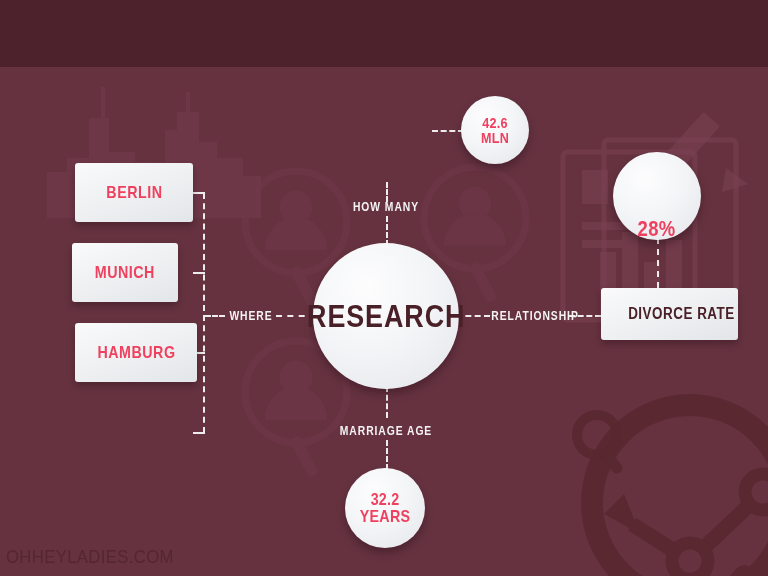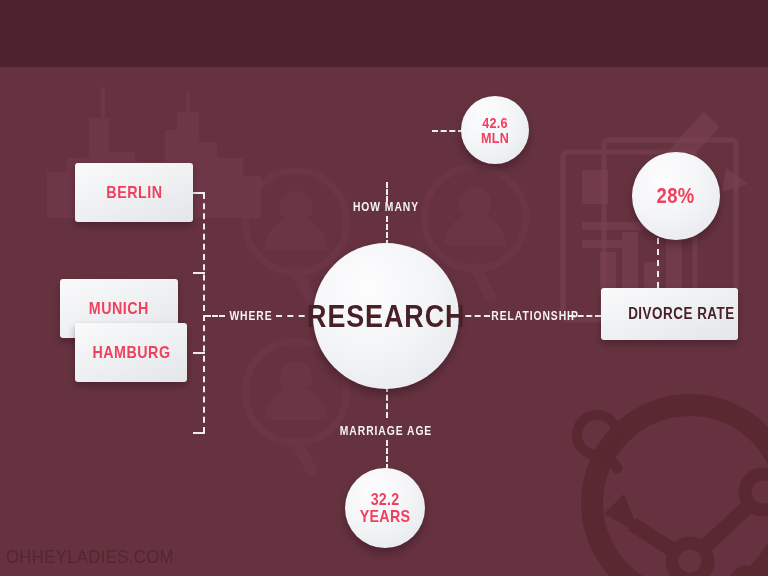--- a/index.html
+++ b/index.html
@@ -133,21 +133,21 @@
     letter-spacing: 0.4px;
   }
 
   #population-value-circle { left: 461px; top: 96px; width: 68px; height: 68px; }
   #population-value-circle .circle-text {
     color: #EF415F;
     font-size: 15px;
     letter-spacing: 0.3px;
   }
 
-  #divorce-value-circle { left: 632px; top: 152px; width: 88px; height: 88px; }
+  #divorce-value-circle { left: 613px; top: 152px; width: 88px; height: 88px; align-items: flex-end; }
   #divorce-value-circle .circle-text {
     color: #EF415F;
     font-size: 22px;
     letter-spacing: 0.4px;
   }
 
   #marriage-value-circle { left: 345px; top: 468px; width: 80px; height: 80px; }
   #marriage-value-circle .circle-text {
     color: #EF415F;
     font-size: 17px;
@@ -277,24 +277,24 @@
   <div class="conn conn-h" style="left:456px; top:315px; width:34px;"></div>
   <div class="conn conn-h" style="left:569px; top:315px; width:32px;"></div>
   <div class="conn conn-v" style="left:657px; top:238px; height:50px;"></div>
 
   <div class="conn conn-v" style="left:386px; top:386px; height:32px;"></div>
   <div class="conn conn-v" style="left:386px; top:440px; height:30px;"></div>
 
   <div class="card" style="left:75px; top:163px; width:118px; height:59px;">
     <span class="card-label city-label">BERLIN</span>
   </div>
-  <div class="card" style="left:60px; top:243px; width:118px; height:59px;margin-top:36px;">
+  <div class="card" style="left:72px; top:243px; width:106px; height:59px;">
     <span class="card-label city-label">MUNICH</span>
   </div>
-  <div class="card" style="left:75px; top:323px; width:112px; height:59px;">
+  <div class="card" style="left:75px; top:323px; width:122px; height:59px;">
     <span class="card-label city-label">HAMBURG</span>
   </div>
 
   <div class="branch-caption" style="left:218px; top:309px; width:66px;">WHERE</div>
   <div class="branch-caption" style="left:336px; top:200px; width:100px;">HOW MANY</div>
   <div class="branch-caption" style="left:485px; top:309px; width:90px;">RELATIONSHIP</div>
   <div class="branch-caption" style="left:330px; top:424px; width:112px;">MARRIAGE AGE</div>
 
   <div class="circle" id="research-circle">
     <span class="circle-text">RESEARCH</span>

